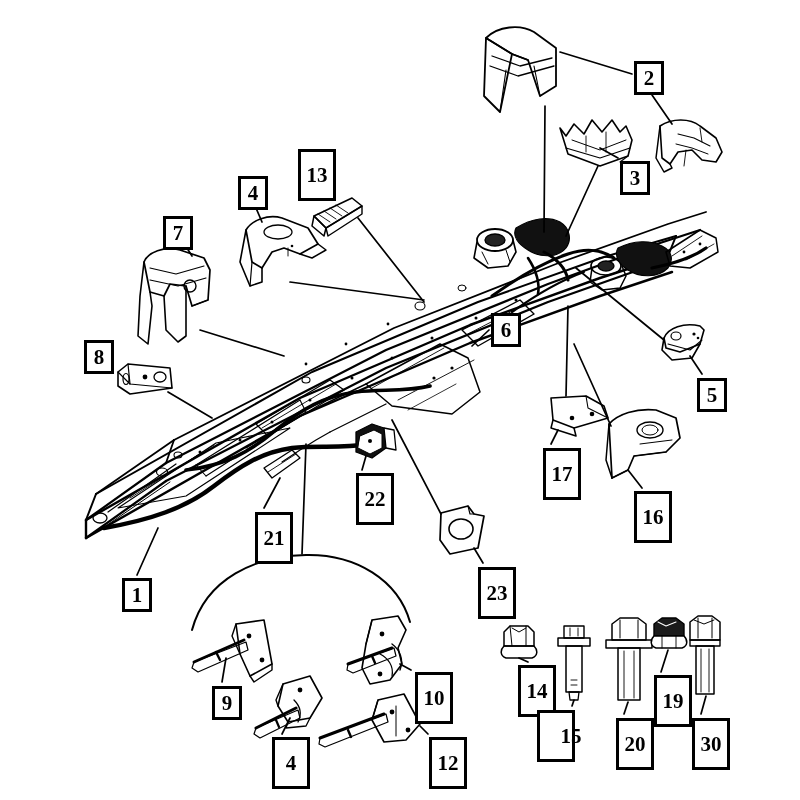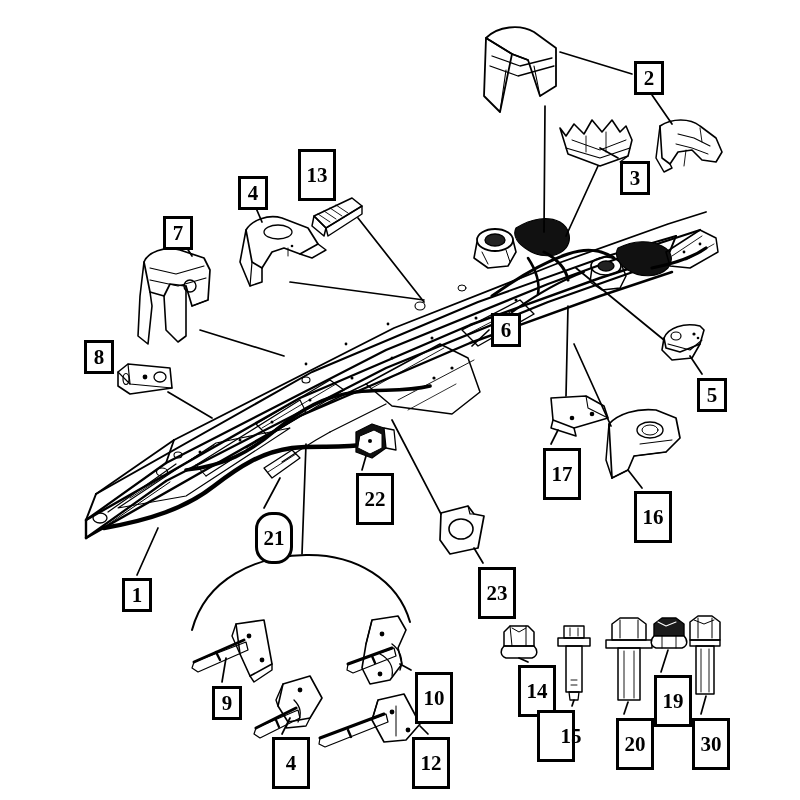--- a/index.html
+++ b/index.html
@@ -461,21 +461,21 @@
       </div>
       <div class="callout w1" style="left: 212px; top: 686px;">
         <span>9</span>
       </div>
       <div class="callout w2" style="left: 415px; top: 672px;">
         <span>10</span>
       </div>
       <div class="callout w2" style="left: 272px; top: 737px;">
         <span>4</span>
       </div>
-      <div class="callout w2" style="left: 412px; top: 737px;">
+      <div class="callout w2" style="left: 429px; top: 737px;">
         <span>12</span>
       </div>
       <div class="callout w2" style="left: 298px; top: 149px;">
         <span>13</span>
       </div>
       <div class="callout w2" style="left: 518px; top: 665px;">
         <span>14</span>
       </div>
       <div class="callout w2" style="left: 537px; top: 710px; padding-left: 30px;">
         <span>15</span>
@@ -488,21 +488,21 @@
       </div>
       <div class="callout w2" style="left: 616px; top: 718px;">
         <span>20</span>
       </div>
       <div class="callout w2" style="left: 654px; top: 675px;">
         <span>19</span>
       </div>
       <div class="callout w2" style="left: 692px; top: 718px;">
         <span>30</span>
       </div>
-      <div class="callout w2" style="left: 255px; top: 512px; border-radius: 17px;">
+      <div class="callout w2" style="left: 255px; top: 512px;">
         <span>21</span>
       </div>
       <div class="callout w2" style="left: 356px; top: 473px;">
         <span>22</span>
       </div>
       <div class="callout w2" style="left: 478px; top: 567px;">
         <span>23</span>
       </div>
     </div>
 

